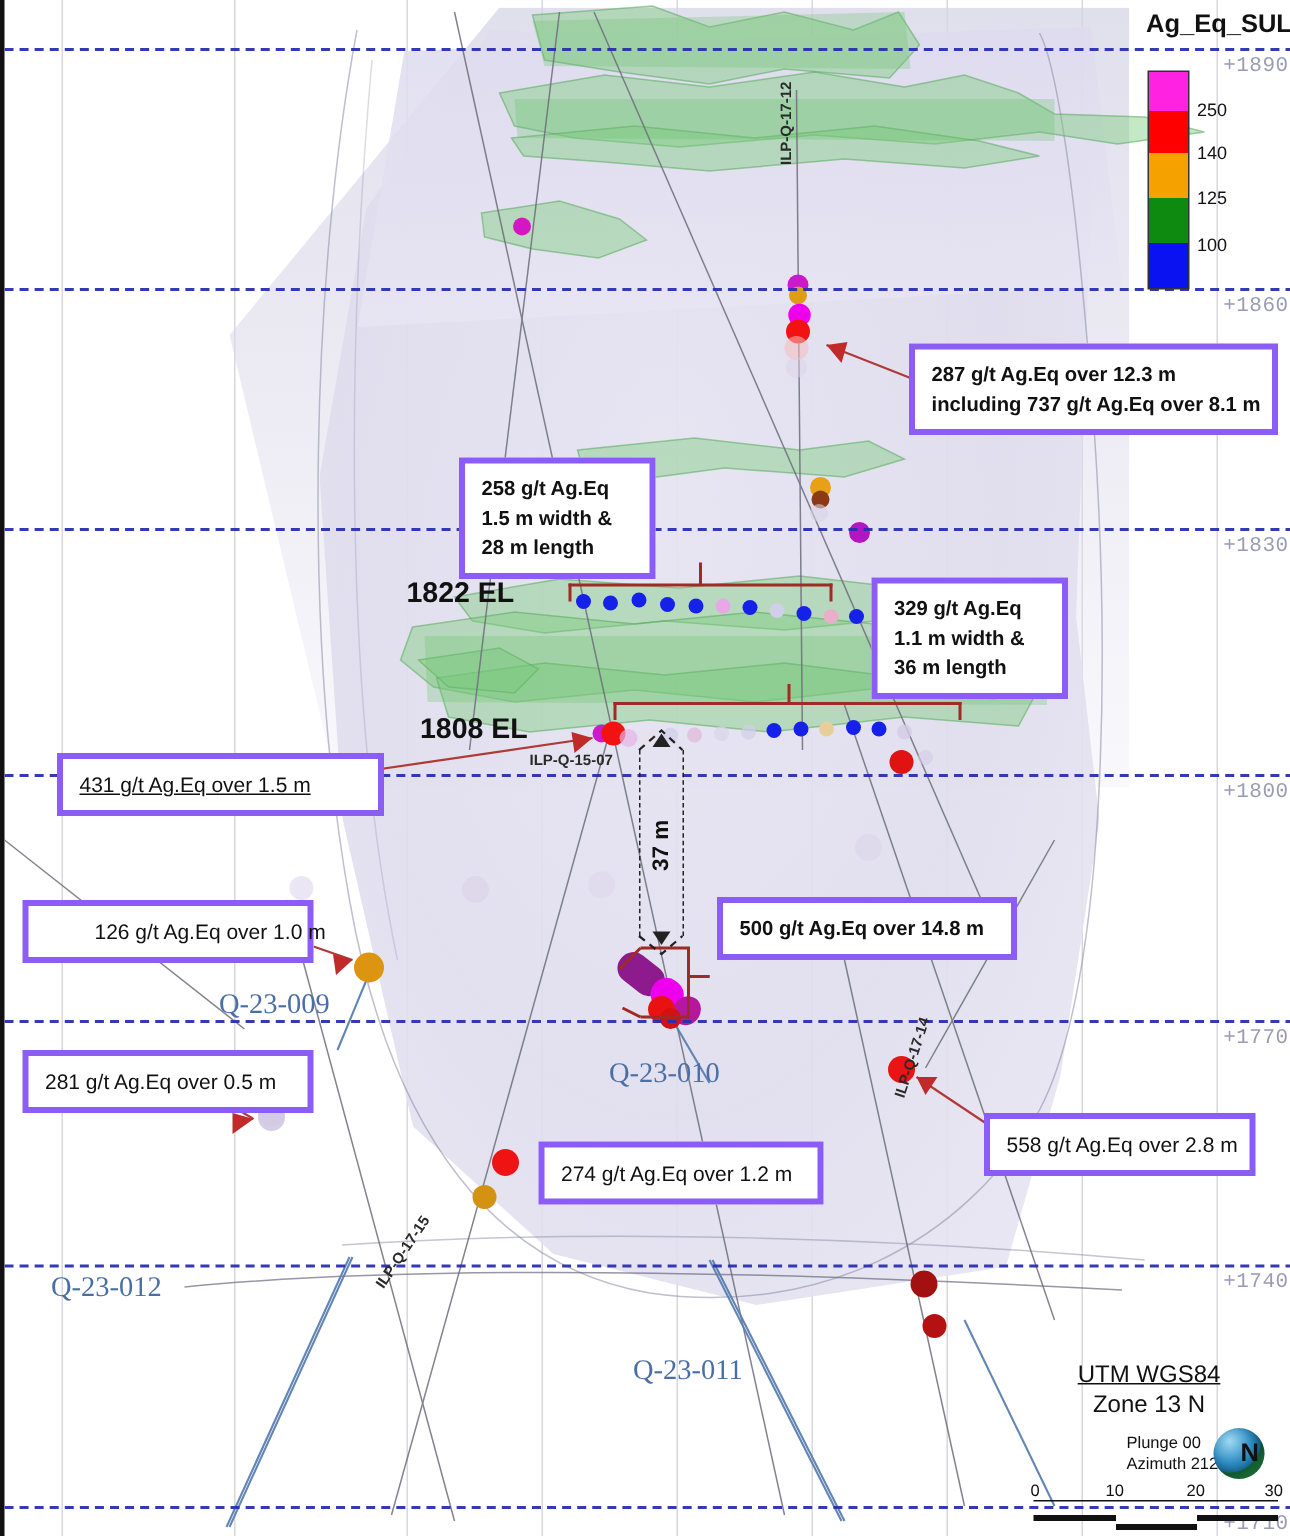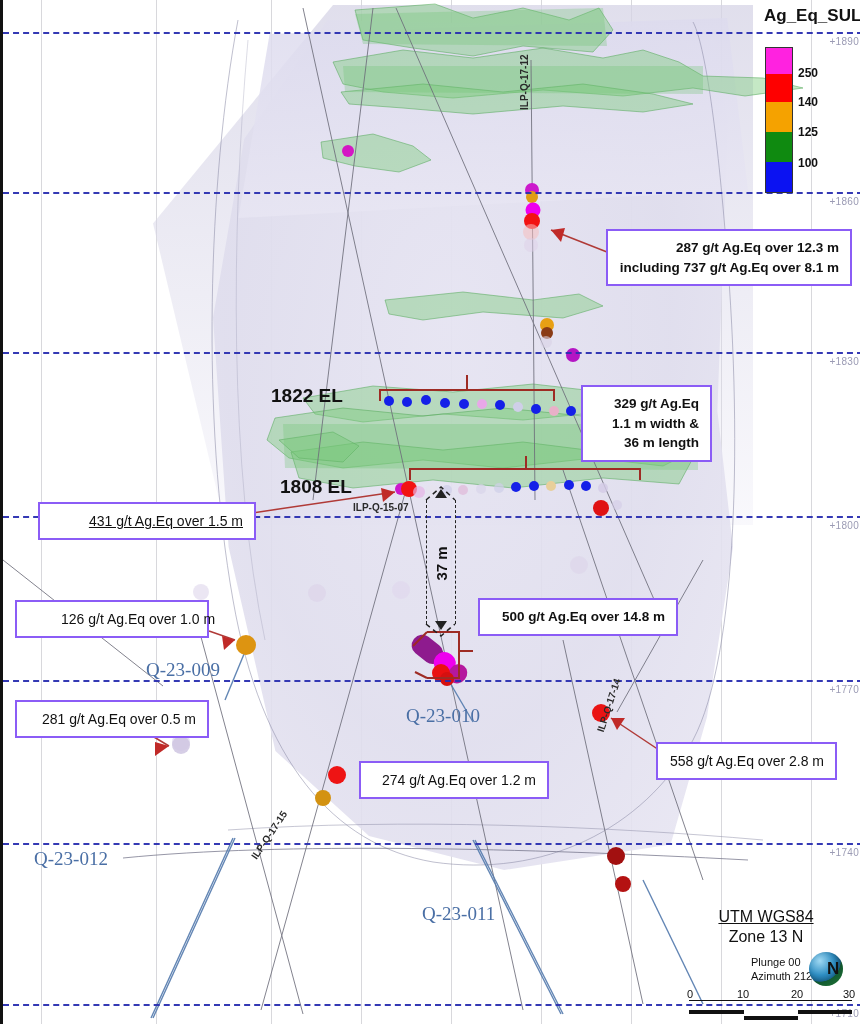--- a/index.html
+++ b/index.html
@@ -38,24 +38,24 @@
   .elev-line {
     position: absolute;
     left: 0; right: 0;
     height: 0;
     border-top: 2px dashed #2a2fb0;
     opacity: .95;
   }
   .elev-label {
     position: absolute;
     right: 4px;
-    font-size: 10px;
+    font-size: 14px;
     color: #9b9bb4;
     letter-spacing: .3px;
-    font-family: Liberation Sans, sans-serif;
+    font-family: Liberation Mono, monospace;
   }
 
   
   .hull {
     position: absolute;
     background: linear-gradient(160deg, #dedced 0%, #e3e1f0 45%, #eceaf5 100%);
     opacity: .92;
   }
   .hull-core {
     position: absolute;
@@ -105,26 +105,26 @@
     font-size: 19px;
     color: #4a6fa5;
     white-space: nowrap;
     font-family: Liberation Serif, serif;
   }
 
   
   .callout {
     position: absolute;
     background: #ffffff;
-    border: 2px solid #8b5cf6;
+    border: 4px solid #8b5cf6;
     padding: 7px 11px;
     font-size: 13.5px;
     font-weight: bold;
     color: #111;
-    text-align: right;
+    text-align: left;
     line-height: 1.45;
     box-sizing: border-box;
     font-family: "Liberation Sans", sans-serif;
     white-space: nowrap;
   }
   .callout.thin {
     font-weight: normal;
     font-size: 14px;
   }
 
@@ -180,21 +180,20 @@
     width: 26px;
     border: 1px solid #333;
     box-sizing: content-box;
   }
   .legend-swatch { width: 26px; }
   .legend-tick {
     position: absolute;
     font-size: 12px;
     color: #111;
     font-family: "Liberation Sans", sans-serif;
-    font-weight: bold;
   }
 
   
   .utm-line {
     position: absolute;
     font-size: 16px;
     color: #111;
     text-align: center;
     font-family: "Liberation Sans", sans-serif;
     white-space: nowrap;
@@ -458,20 +457,25 @@
 
       <line x1="656" y1="750" x2="608" y2="718" stroke="#b03a37" stroke-width="1.5"></line>
       <polygon points="608,718 622,718 614,730" fill="#c02a28"></polygon>
     </svg>
 
     <div class="callout" style="left:603px; top:229px; width:246px;">
       <div>287 g/t Ag.Eq over 12.3 m</div>
       <div>including 737 g/t Ag.Eq over 8.1 m</div>
     </div>
 
+    <div class="callout" style="left:303px; top:305px; width:131px;">
+      <div>258 g/t Ag.Eq</div>
+      <div>1.5 m width &amp;</div>
+      <div>28 m length</div>
+    </div>
 
     <div class="callout" style="left:578px; top:385px; width:131px;">
       <div>329 g/t Ag.Eq</div>
       <div>1.1 m width &amp;</div>
       <div>36 m length</div>
     </div>
 
     <div class="callout thin" style="left:35px; top:502px; width:218px;text-decoration:underline;">
       <div>431 g/t Ag.Eq over 1.5 m</div>
     </div>

